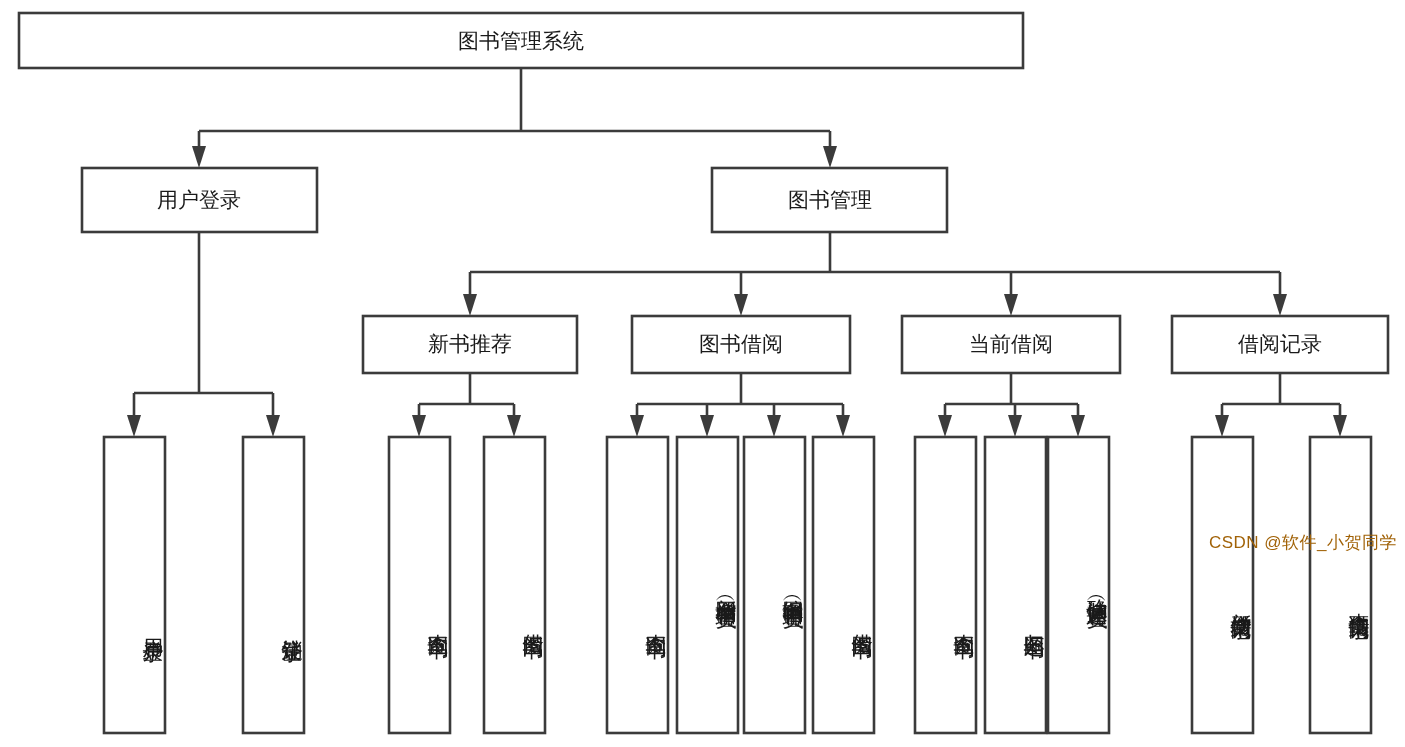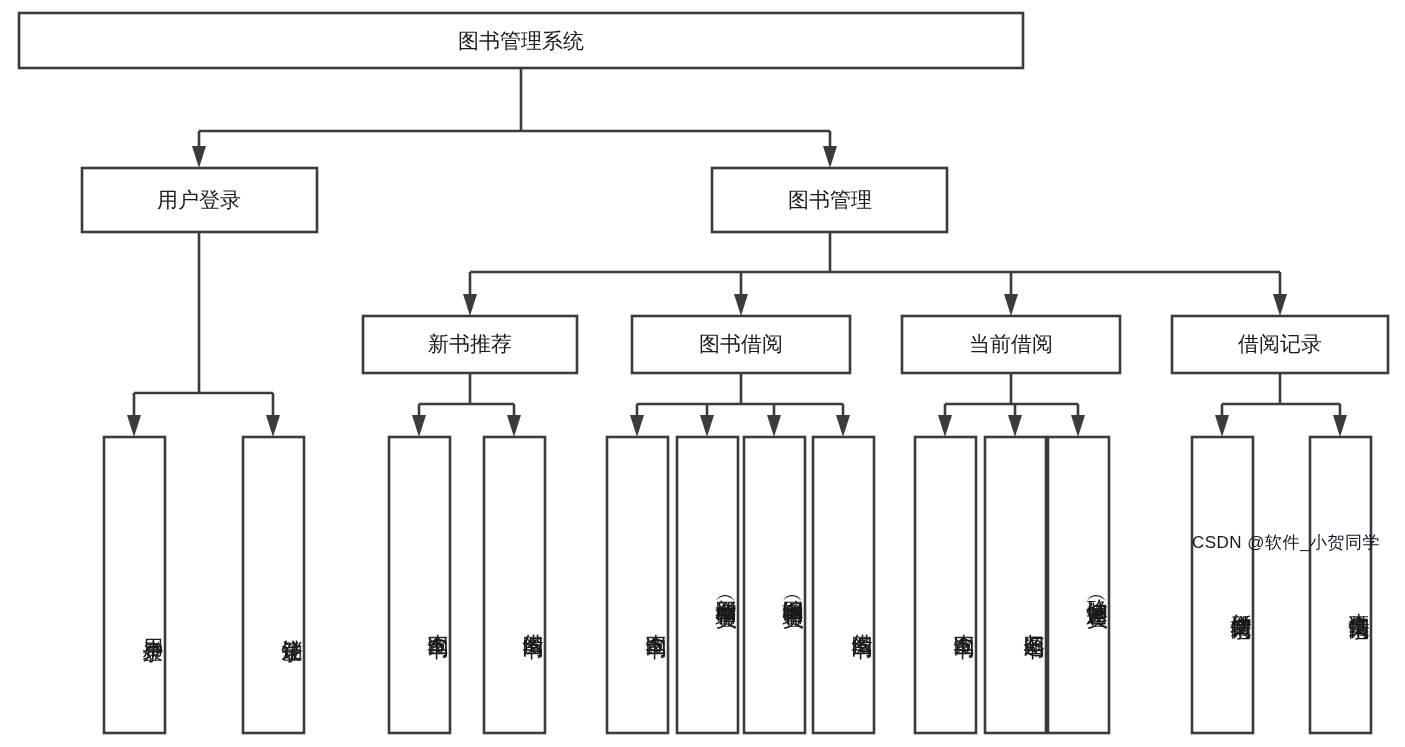--- a/index.html
+++ b/index.html
@@ -59,25 +59,25 @@
     color: #1a1a1a;
     letter-spacing: 1.5px;
     display: flex;
     align-items: flex-start;
     justify-content: center;
     white-space: nowrap;
     user-select: none;
   }
   .watermark {
     position: absolute;
-    right: 25px;
+    right: 8px;
     bottom: 4px;
     font-family: "Liberation Sans", "DejaVu Sans", sans-serif;
     font-size: 17px;
-    color: #0f172a;
+    color: #a16207;
     letter-spacing: 0.5px;
     white-space: nowrap;
   }
 </style>
 </head>
 <body>
 
 <div id="diagram-root">
 
   <svg id="flow-svg" viewBox="0 0 1405 747">

